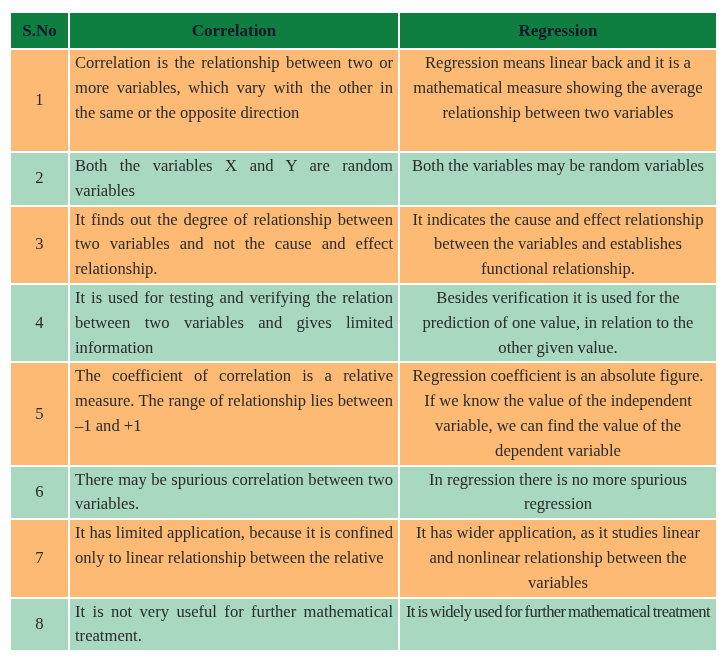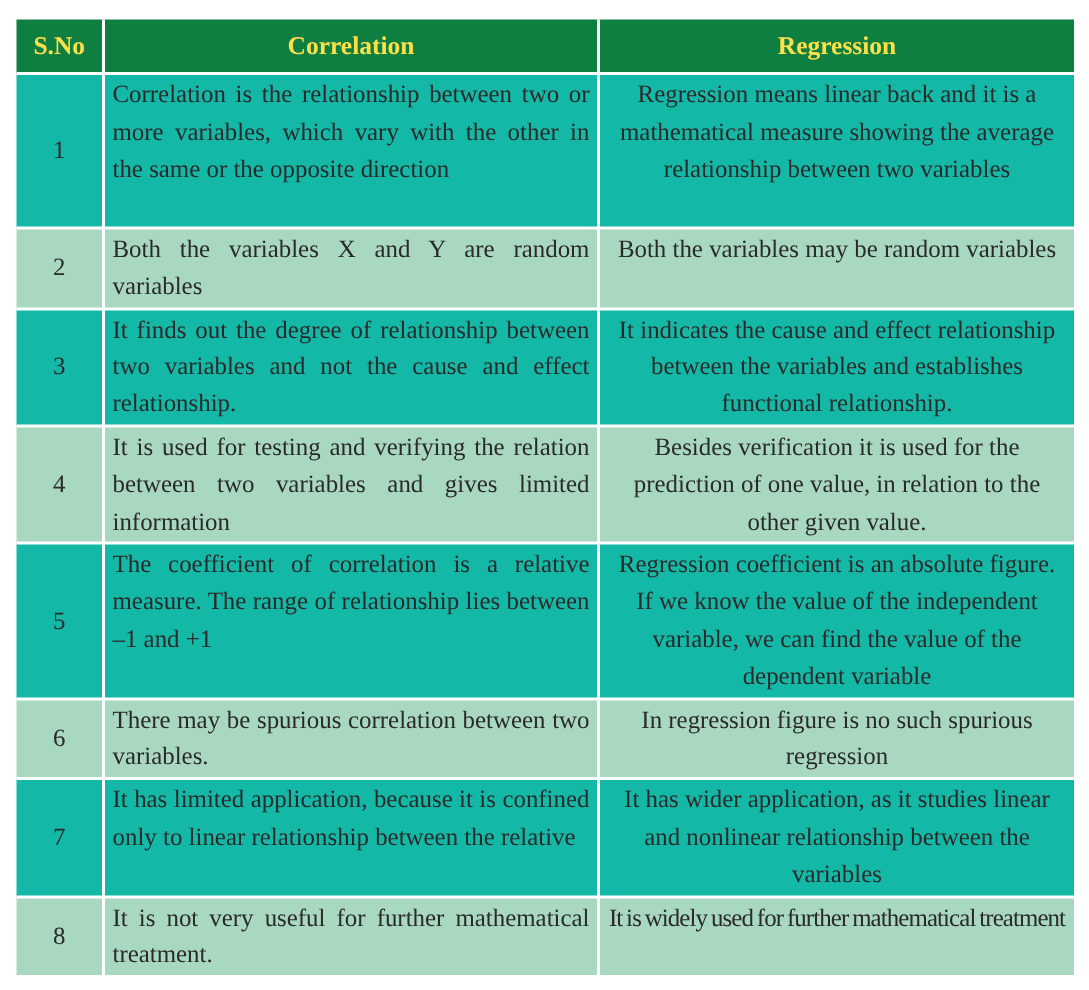--- a/index.html
+++ b/index.html
@@ -4,30 +4,30 @@
 <style>
   html, body { margin: 0; padding: 0; background: #ffffff; }
   body { width: 726px; height: 660px; position: relative; overflow: hidden; }
   table.cmp {
     position: absolute; left: 11px; top: 13px; width: 705px;
     border-collapse: collapse; table-layout: fixed;
     font-family: "Liberation Serif", "DejaVu Serif", serif;
     font-size: 16.6px; color: #2a2a2a;
   }
   table.cmp th {
-    background: #0e7f40; color: #fde047; font-weight: bold;
+    background: #0e7f40; color: #0f172a; font-weight: bold;
     height: 35px; padding: 0; text-align: center; font-size: 17px;
     border: 2px solid #ffffff; border-top: none;
   }
   table.cmp td {
     border: 2px solid #ffffff; padding: 1px 5px 1px 5px;
     line-height: 24.8px; text-align: justify; vertical-align: top;
   }
   table.cmp td.sno { text-align: center; vertical-align: middle; padding: 0; }
-  tr.light td { background: #14b8a6; }
+  tr.light td { background: #fdba74; }
   tr.dark td { background: #a9d8c1; }
   table.cmp th:first-child, table.cmp td:first-child { border-left: none; }
   table.cmp th:last-child, table.cmp td:last-child { border-right: none; text-align: center; }
   .c1 { width: 58px; }
   .c2 { width: 330px; }
   .c3 { width: 317px; }
   td.tight { letter-spacing: -0.6px; word-spacing: -1px; text-align: left; margin-left: 17px; }
 </style>
 </head>
 <body>
@@ -67,21 +67,21 @@
       <td>Besides verification it is used for the prediction of one value, in relation to the other given value.</td>
     </tr>
     <tr class="light" style="height:103px">
       <td class="sno">5</td>
       <td>The coefficient of correlation is a relative measure. The range of relationship lies between –1 and +1</td>
       <td>Regression coefficient is an absolute figure. If we know the value of the independent variable, we can find the value of the dependent variable</td>
     </tr>
     <tr class="dark" style="height:53px">
       <td class="sno">6</td>
       <td>There may be spurious correlation between two variables.</td>
-      <td>In regression figure is no such spurious regression</td>
+      <td>In regression there is no more spurious regression</td>
     </tr>
     <tr class="light" style="height:78px">
       <td class="sno">7</td>
       <td>It has limited application, because it is confined only to linear relationship between the relative</td>
       <td>It has wider application, as it studies linear and nonlinear relationship between the variables</td>
     </tr>
     <tr class="dark" style="height:53px">
       <td class="sno">8</td>
       <td>It is not very useful for further mathematical treatment.</td>
       <td class="tight">It is widely used for further mathematical treatment</td>

